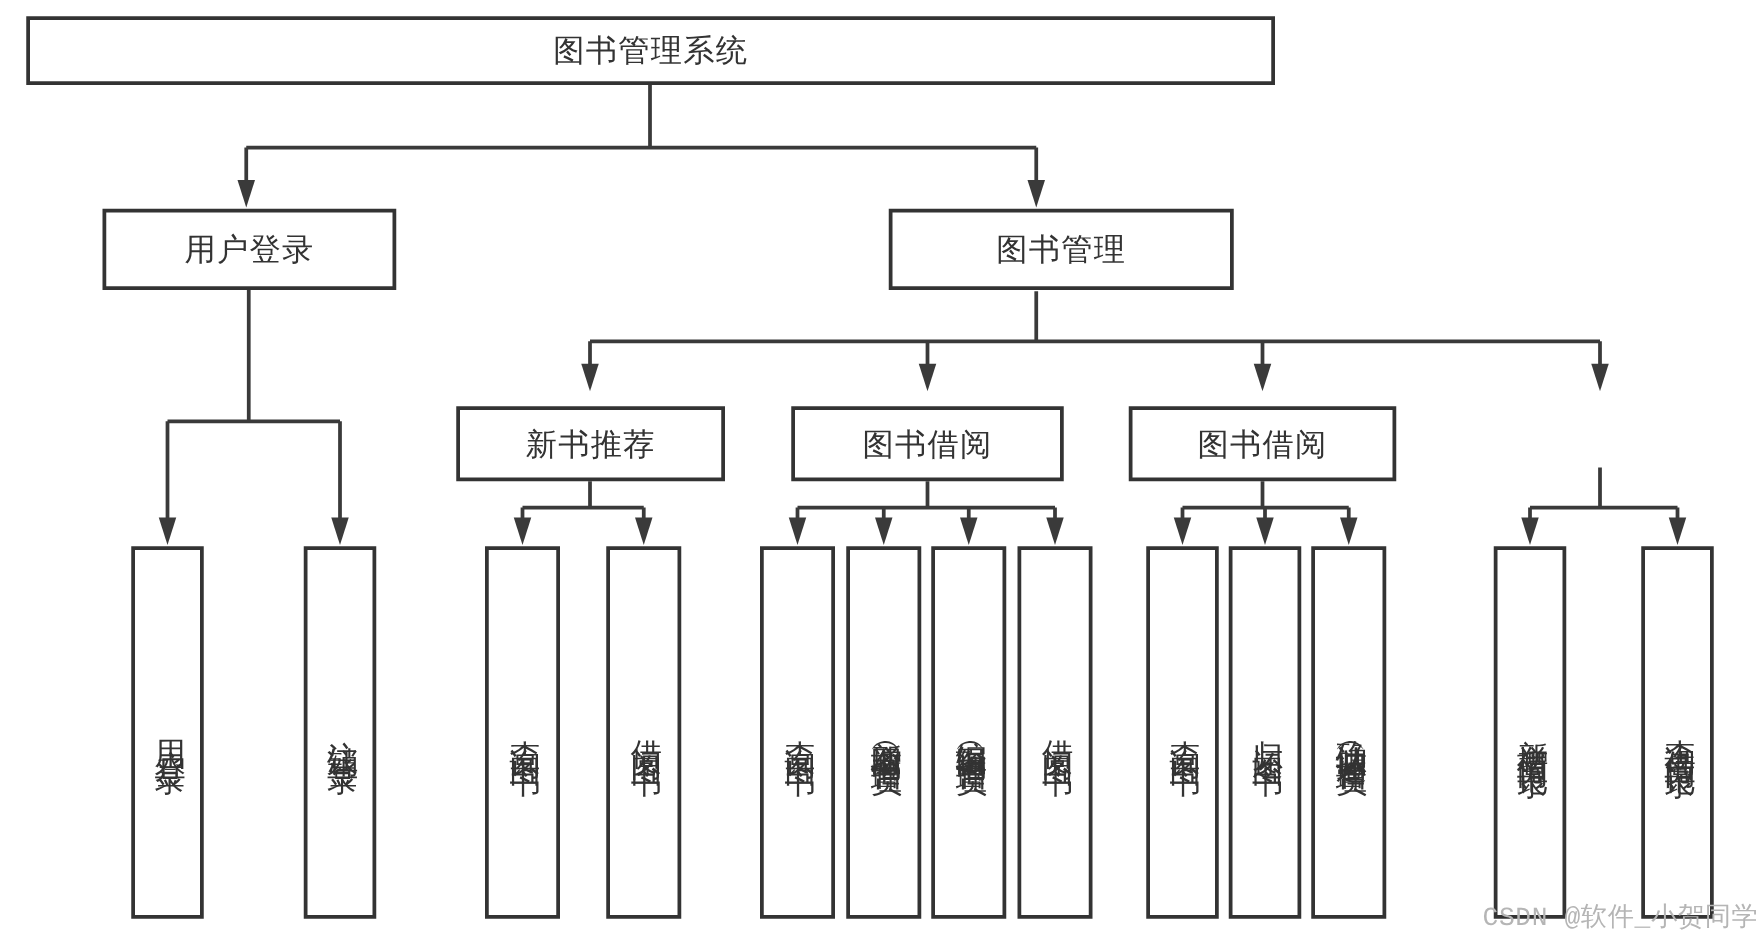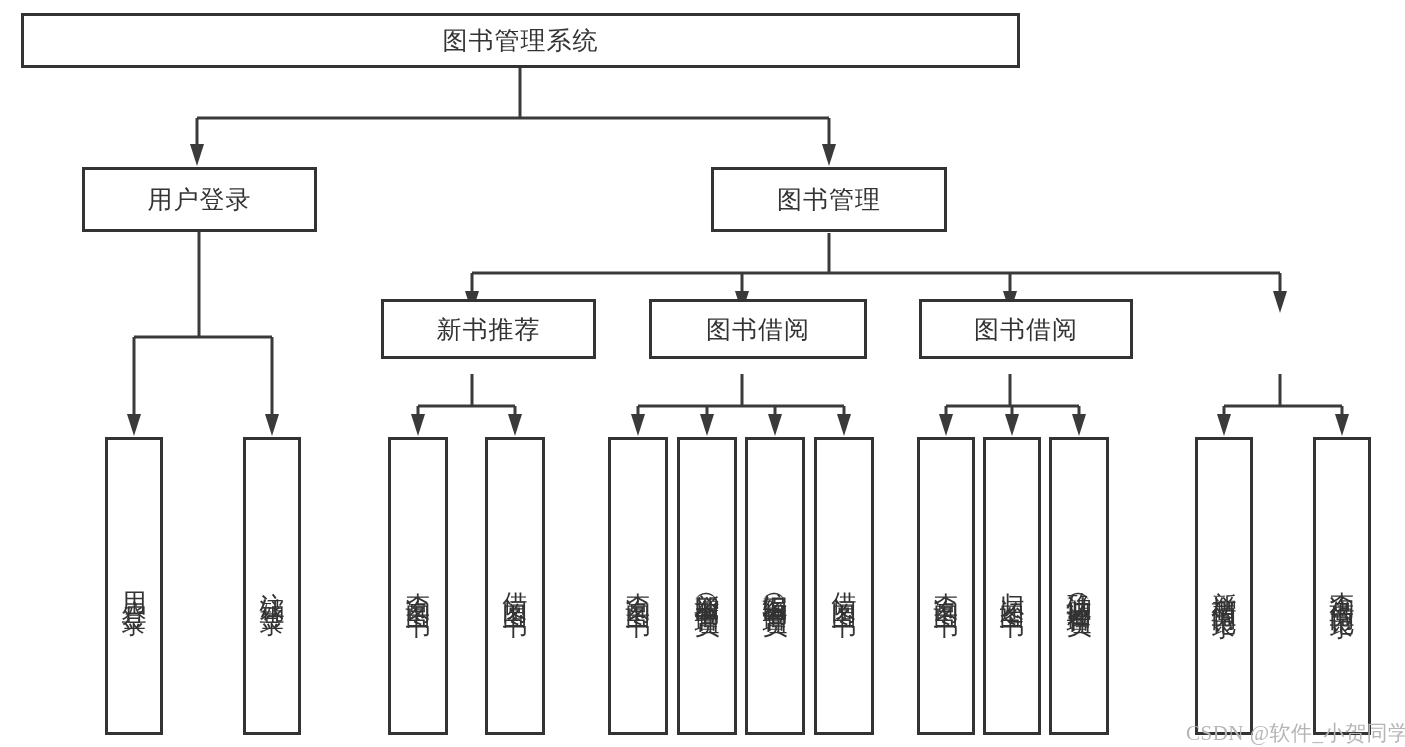--- a/index.html
+++ b/index.html
@@ -1,40 +1,40 @@
 <!DOCTYPE html>
 <html><head>
 <meta charset="utf-8">
 <style>
   html,body{margin:0;padding:0;background:#ffffff;}
   #canvas{
     position:relative;
     width:1405px;height:747px;
     background:#ffffff;
-    font-family:Liberation Serif, serif;
+    font-family:Liberation Mono, monospace;
     color:#333333;
     overflow:hidden;
   }
   
   #connectors{position:absolute;left:0;top:0;z-index:1;}
   #connectors path{stroke:#3a3a3a;stroke-width:3;fill:none;}
   #connectors polygon{fill:#3a3a3a;stroke:none;}
   
   .hbox{
     position:absolute;
     box-sizing:border-box;
     border:3px solid #333333;
     background:#ffffff;
     display:flex;align-items:center;justify-content:center;
     font-size:25px;letter-spacing:1px;
     z-index:2;
   }
   .root-box{left:21px;top:13px;width:999px;height:55px;}
-  .l2-box{height:65px;top:167px;width:236px;}
-  .l3-box{height:60px;top:299px;margin-left:16px;}
+  .l2-box{height:65px;top:167px;width:276px;}
+  .l3-box{height:60px;top:325px;}
   
   .vbox{
     position:absolute;
     top:437px;height:298px;width:58px;
     box-sizing:border-box;
     border:3px solid #333333;
     background:#ffffff;
     writing-mode:vertical-rl;
     text-orientation:mixed;
     display:flex;align-items:center;justify-content:center;

